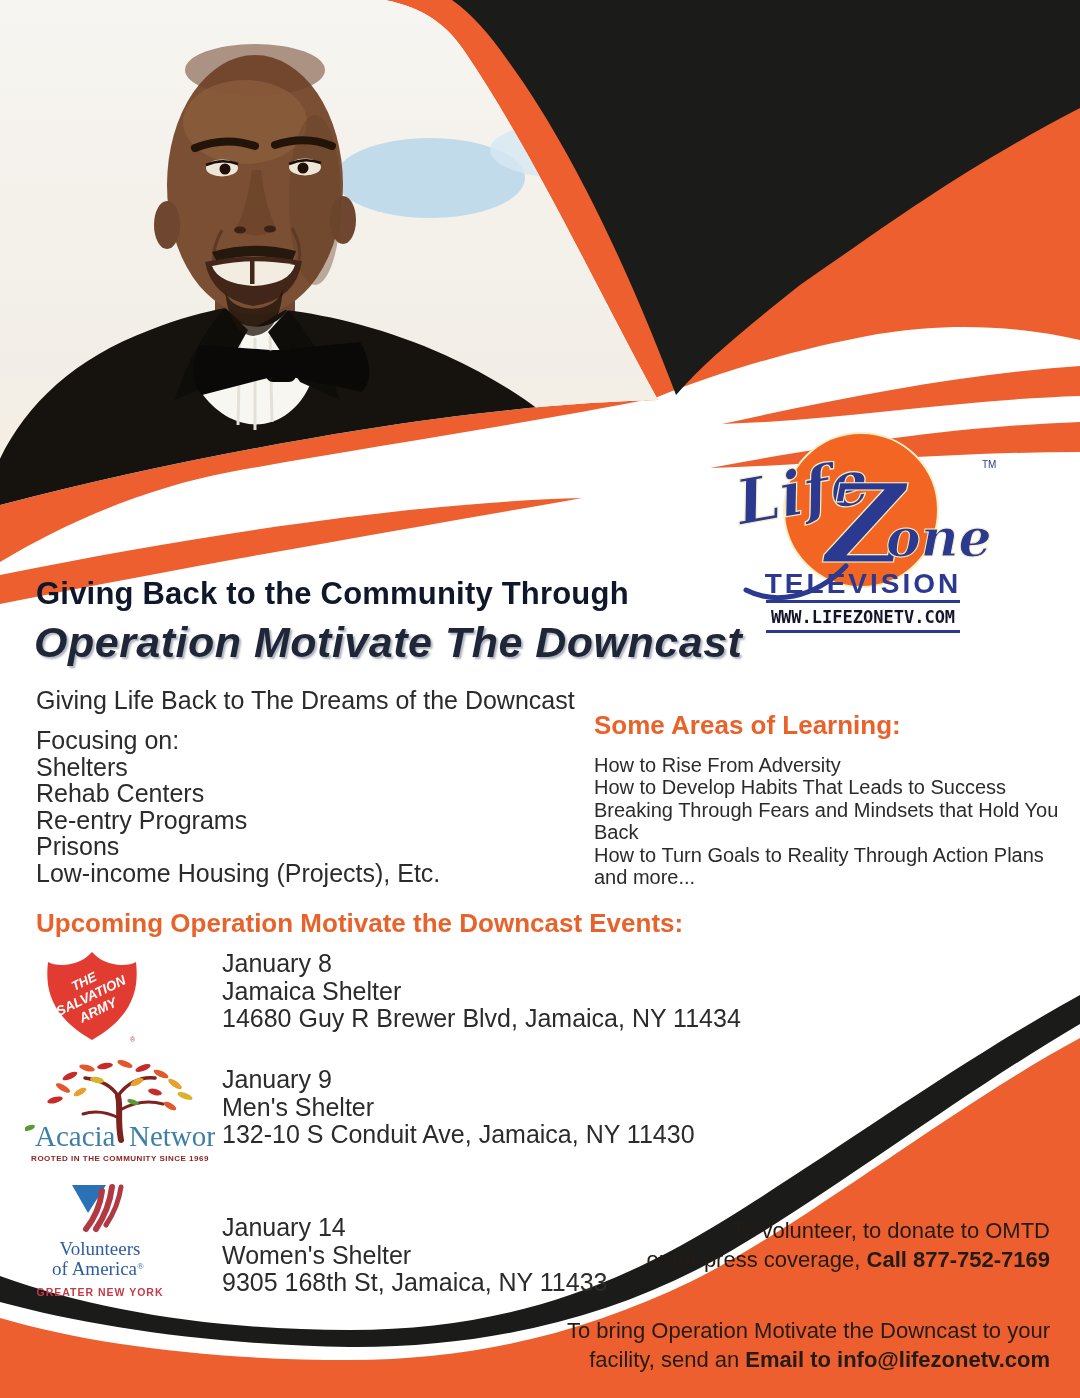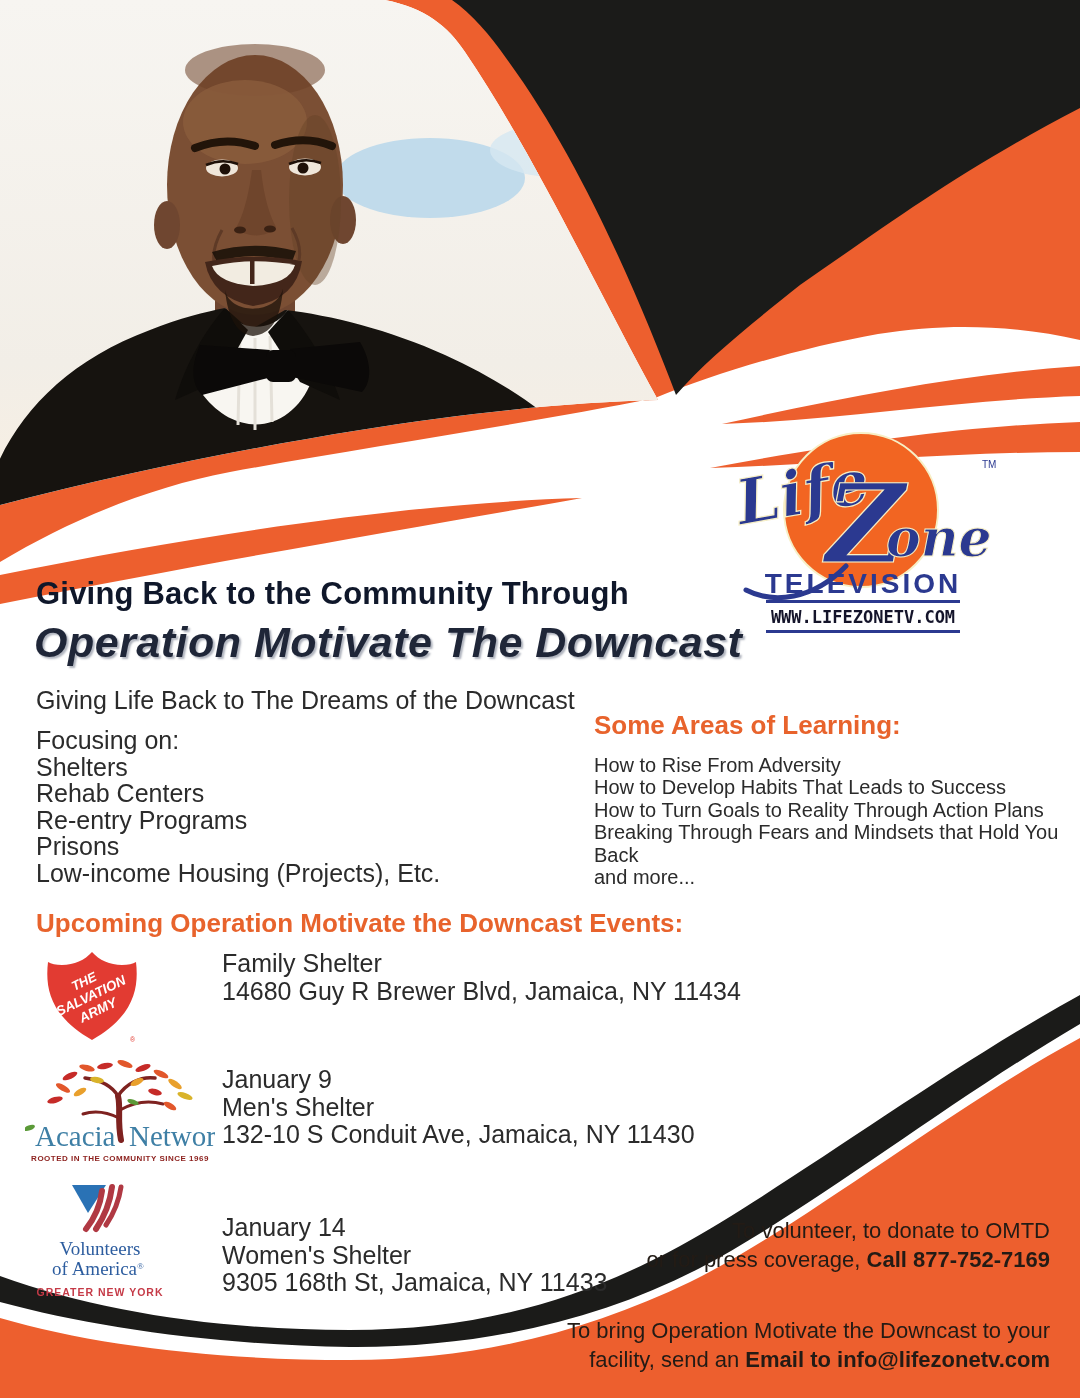--- a/index.html
+++ b/index.html
@@ -137,41 +137,42 @@
     <div>Rehab Centers</div>
     <div>Re-entry Programs</div>
     <div>Prisons</div>
     <div>Low-income Housing (Projects), Etc.</div>
   </div>
 
   <div class="abs learning">
     <div class="lhead">Some Areas of Learning:</div>
     <div class="litem">How to Rise From Adversity</div>
     <div class="litem">How to Develop Habits That Leads to Success</div>
+    <div class="litem">Breaking Through Fears and Mindsets that Hold You Back</div>
     <div class="litem">How to Turn Goals to Reality Through Action Plans</div>
-    <div class="litem">Breaking Through Fears and Mindsets that Hold You Back</div>
     <div class="litem">and more...</div>
   </div>
 
   <div class="abs events-head">Upcoming Operation Motivate the Downcast Events:</div>
 
   <div class="abs" style="left:40px;top:948px;width:104px;height:96px;">
     <svg viewBox="0 0 104 96" width="104" height="96">
       <path d="M52,4 C59,12 70,17 82,17 C88,17 93,16 96,14 C99,40 94,68 52,92 C10,68 5,40 8,14
                C11,16 16,17 22,17 C34,17 45,12 52,4 Z" fill="#E23B32"></path>
       <g transform="rotate(-26 52 50)" fill="#FFFFFF" text-anchor="middle" font-family="Liberation Serif,serif" font-style="italic" font-weight="bold">
         <text x="52" y="36" font-size="13">THE</text>
         <text x="52" y="52" font-size="13.5">SALVATION</text>
         <text x="52" y="68" font-size="13.5">ARMY</text>
       </g>
       <text x="90" y="94" font-size="7" fill="#E23B32">®</text>
     </svg>
   </div>
   <div class="event-text" style="top:950px;">
-    <div>Family Shelter</div>
+    <div>January 8</div>
+    <div>Jamaica Shelter</div>
     <div>14680 Guy R Brewer Blvd, Jamaica, NY 11434</div>
   </div>
 
   <div class="abs" style="left:25px;top:1058px;width:190px;height:110px;">
     <svg viewBox="0 0 190 110" width="190" height="110">
       <g stroke="#7E2220" fill="none" stroke-linecap="round">
         <path d="M96,82 C92,62 96,50 93,38" stroke-width="6"></path>
         <path d="M93,38 C87,28 75,22 60,20" stroke-width="3.5"></path>
         <path d="M93,38 C101,26 115,18 130,20" stroke-width="3.5"></path>
         <path d="M95,52 C109,44 124,42 138,46" stroke-width="3"></path>

